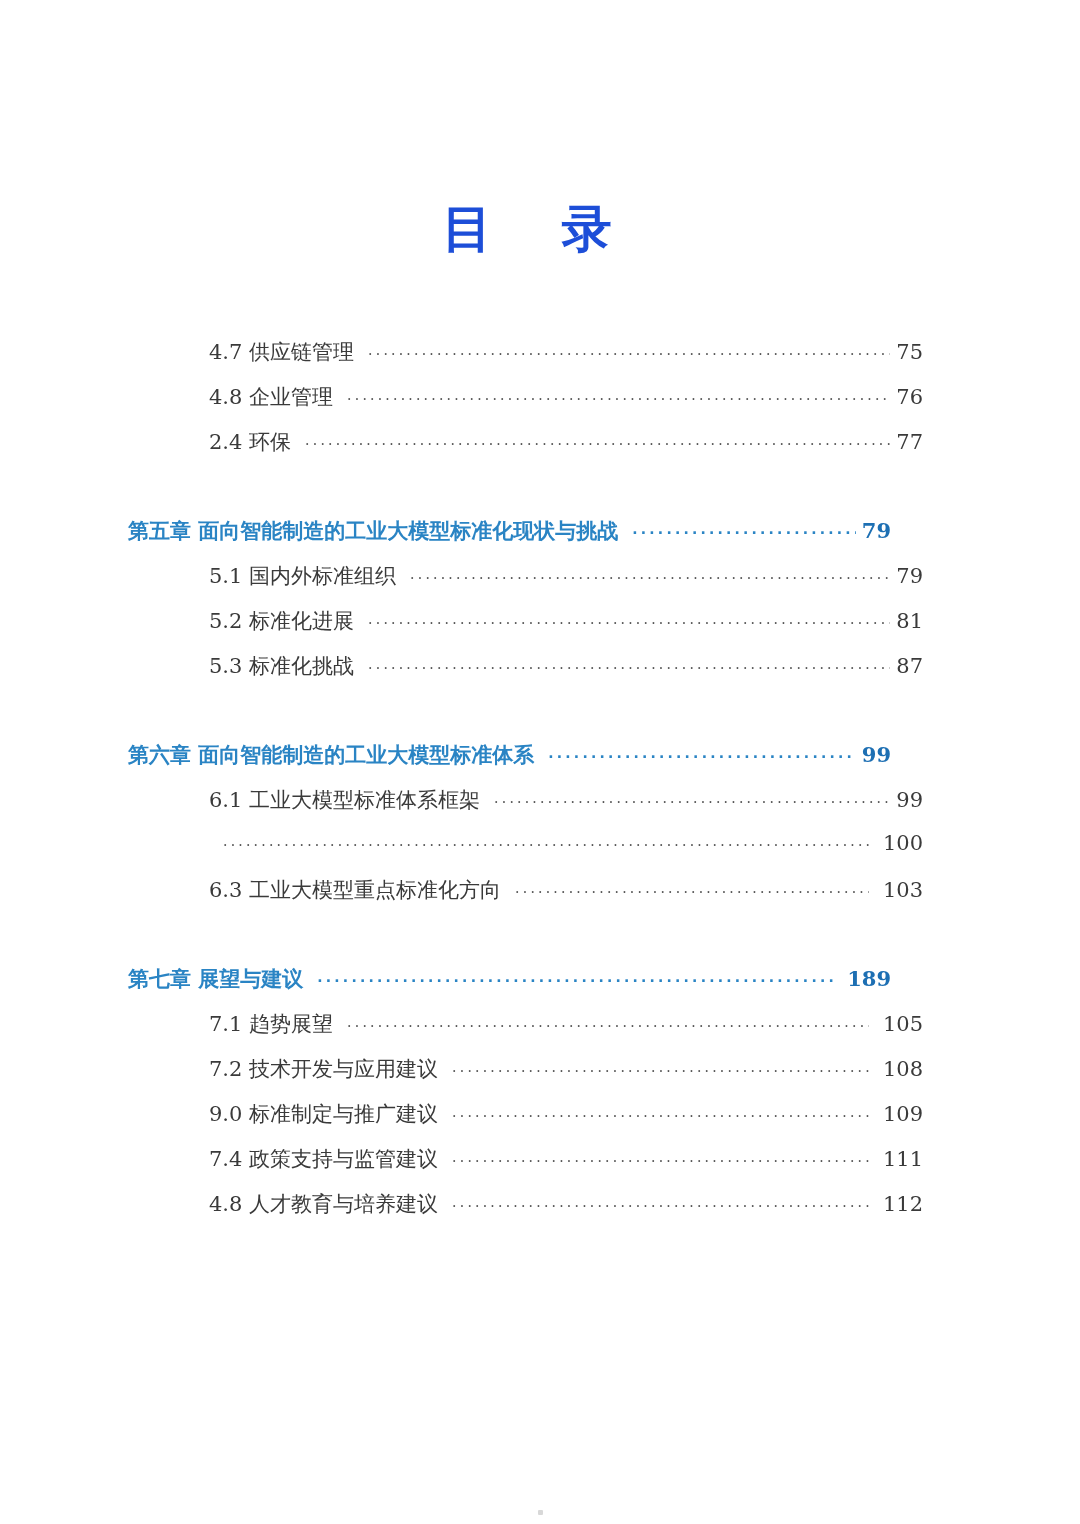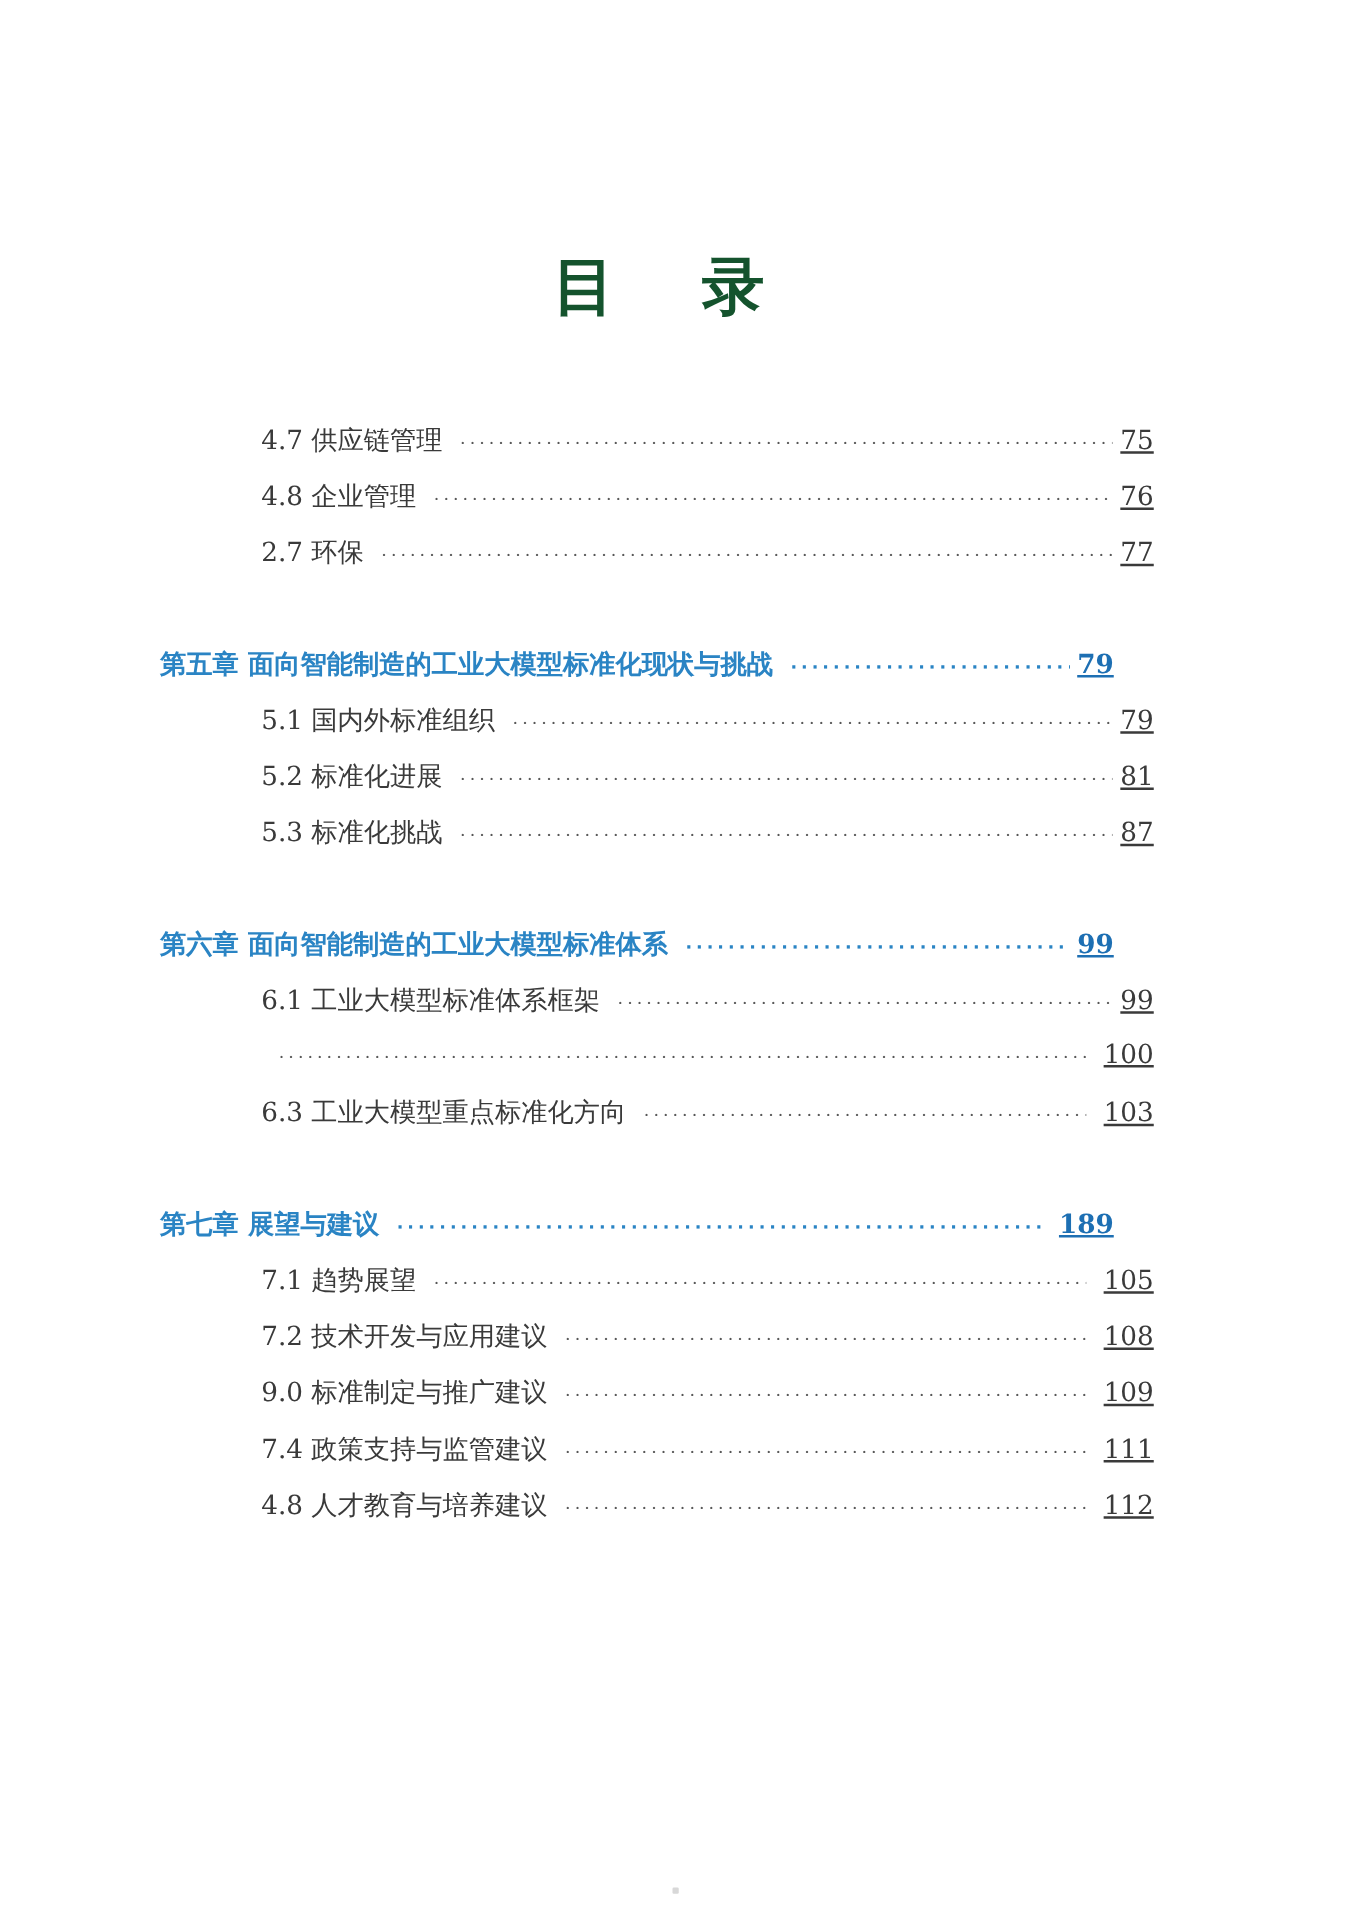--- a/index.html
+++ b/index.html
@@ -1,26 +1,26 @@
 <!DOCTYPE html>
 <html><head>
 <meta charset="utf-8">
 <style>
   html, body { margin: 0; padding: 0; background: #ffffff; }
   body { width: 1080px; height: 1524px; position: relative; overflow: hidden;
          font-family: "DejaVu Serif", "Liberation Serif", serif; }
   .title { position: absolute; top: 196px; left: 0; width: 1080px; text-align: center;
-           font-size: 50px; font-weight: bold; color: #14532d; letter-spacing: 26px;
+           font-size: 50px; font-weight: bold; color: #1d4ed8; letter-spacing: 26px;
            font-family: "DejaVu Serif", serif; }
   .toc { position: absolute; left: 0; top: 0; width: 1080px; }
   .row { position: absolute; display: flex; align-items: baseline; height: 34px; }
   .row .label { white-space: nowrap; }
   .row .leader { flex: 1; overflow: hidden; white-space: nowrap; margin: 0 6px 0 14px;
                  letter-spacing: 3.2px; font-size: 14px; }
-  .row .page { white-space: nowrap; text-align: right; text-decoration: underline; }
+  .row .page { white-space: nowrap; text-align: right; }
   .sub { left: 177px; width: 714px; font-size: 21px; color: #3a3a3a; margin-left: 32px; }
   .sub .leader { color: #555; }
   .chap { left: 128px; width: 763px; font-size: 21px; color: #2a84c4; font-weight: bold;
           font-family: "DejaVu Sans", sans-serif; }
   .chap .page { font-family: "DejaVu Serif", serif; color: #1d6fb3; }
   .chap .leader { color: #2a84c4; font-weight: bold; }
   .gap .leader { margin-right: 14px; }
   .footer-dot { position: absolute; left: 538px; top: 1510px; width: 5px; height: 5px;
                 background: #d8d8d8; border-radius: 1px; }
 </style>
@@ -35,21 +35,21 @@
     <span class="label">4.7 供应链管理</span>
     <span class="leader">··································································································</span>
     <span class="page">75</span>
   </div>
   <div class="row sub" style="top:383px">
     <span class="label">4.8 企业管理</span>
     <span class="leader">··································································································</span>
     <span class="page">76</span>
   </div>
   <div class="row sub" style="top:428px">
-    <span class="label">2.7 环保</span>
+    <span class="label">2.4 环保</span>
     <span class="leader">··································································································</span>
     <span class="page">77</span>
   </div>
 
   <div class="row chap" style="top:517px">
     <span class="label">第五章 面向智能制造的工业大模型标准化现状与挑战</span>
     <span class="leader">··································································································</span>
     <span class="page">79</span>
   </div>
   <div class="row sub" style="top:562px">

